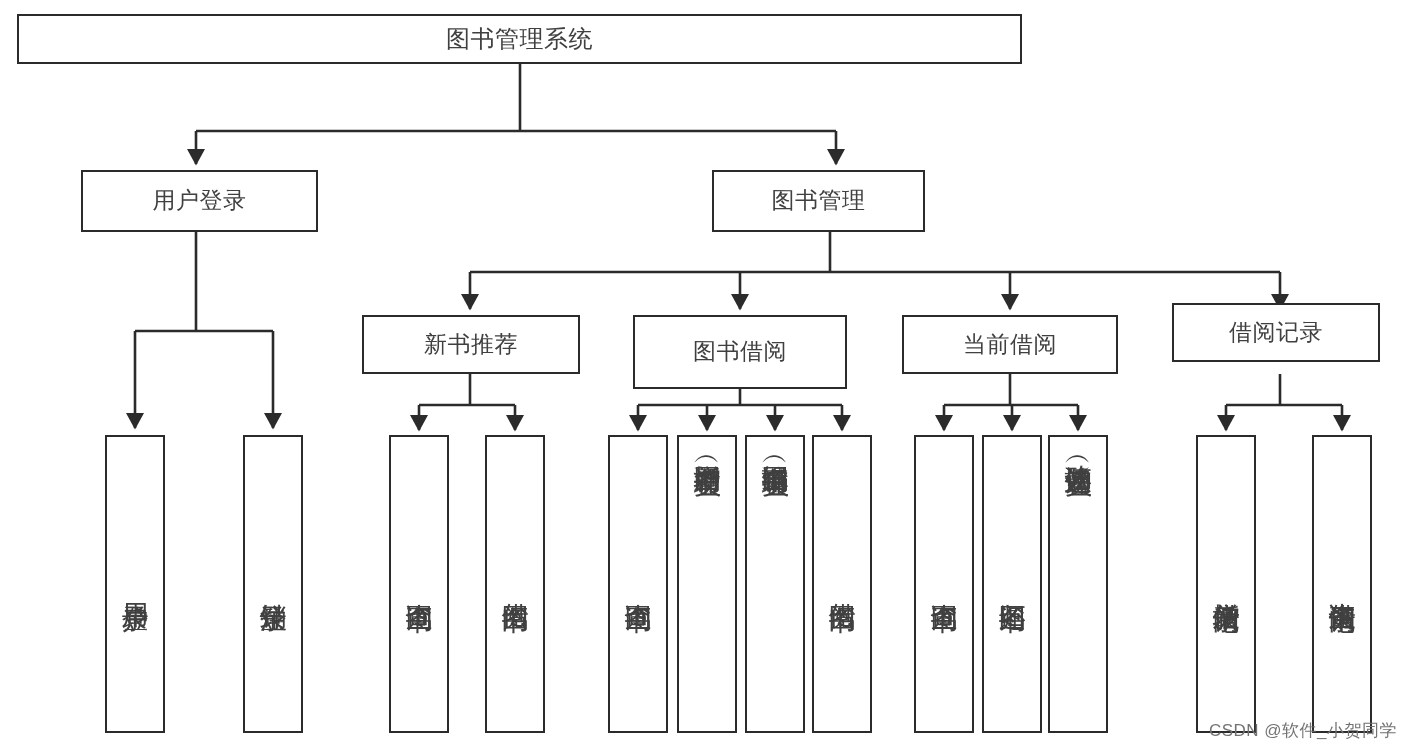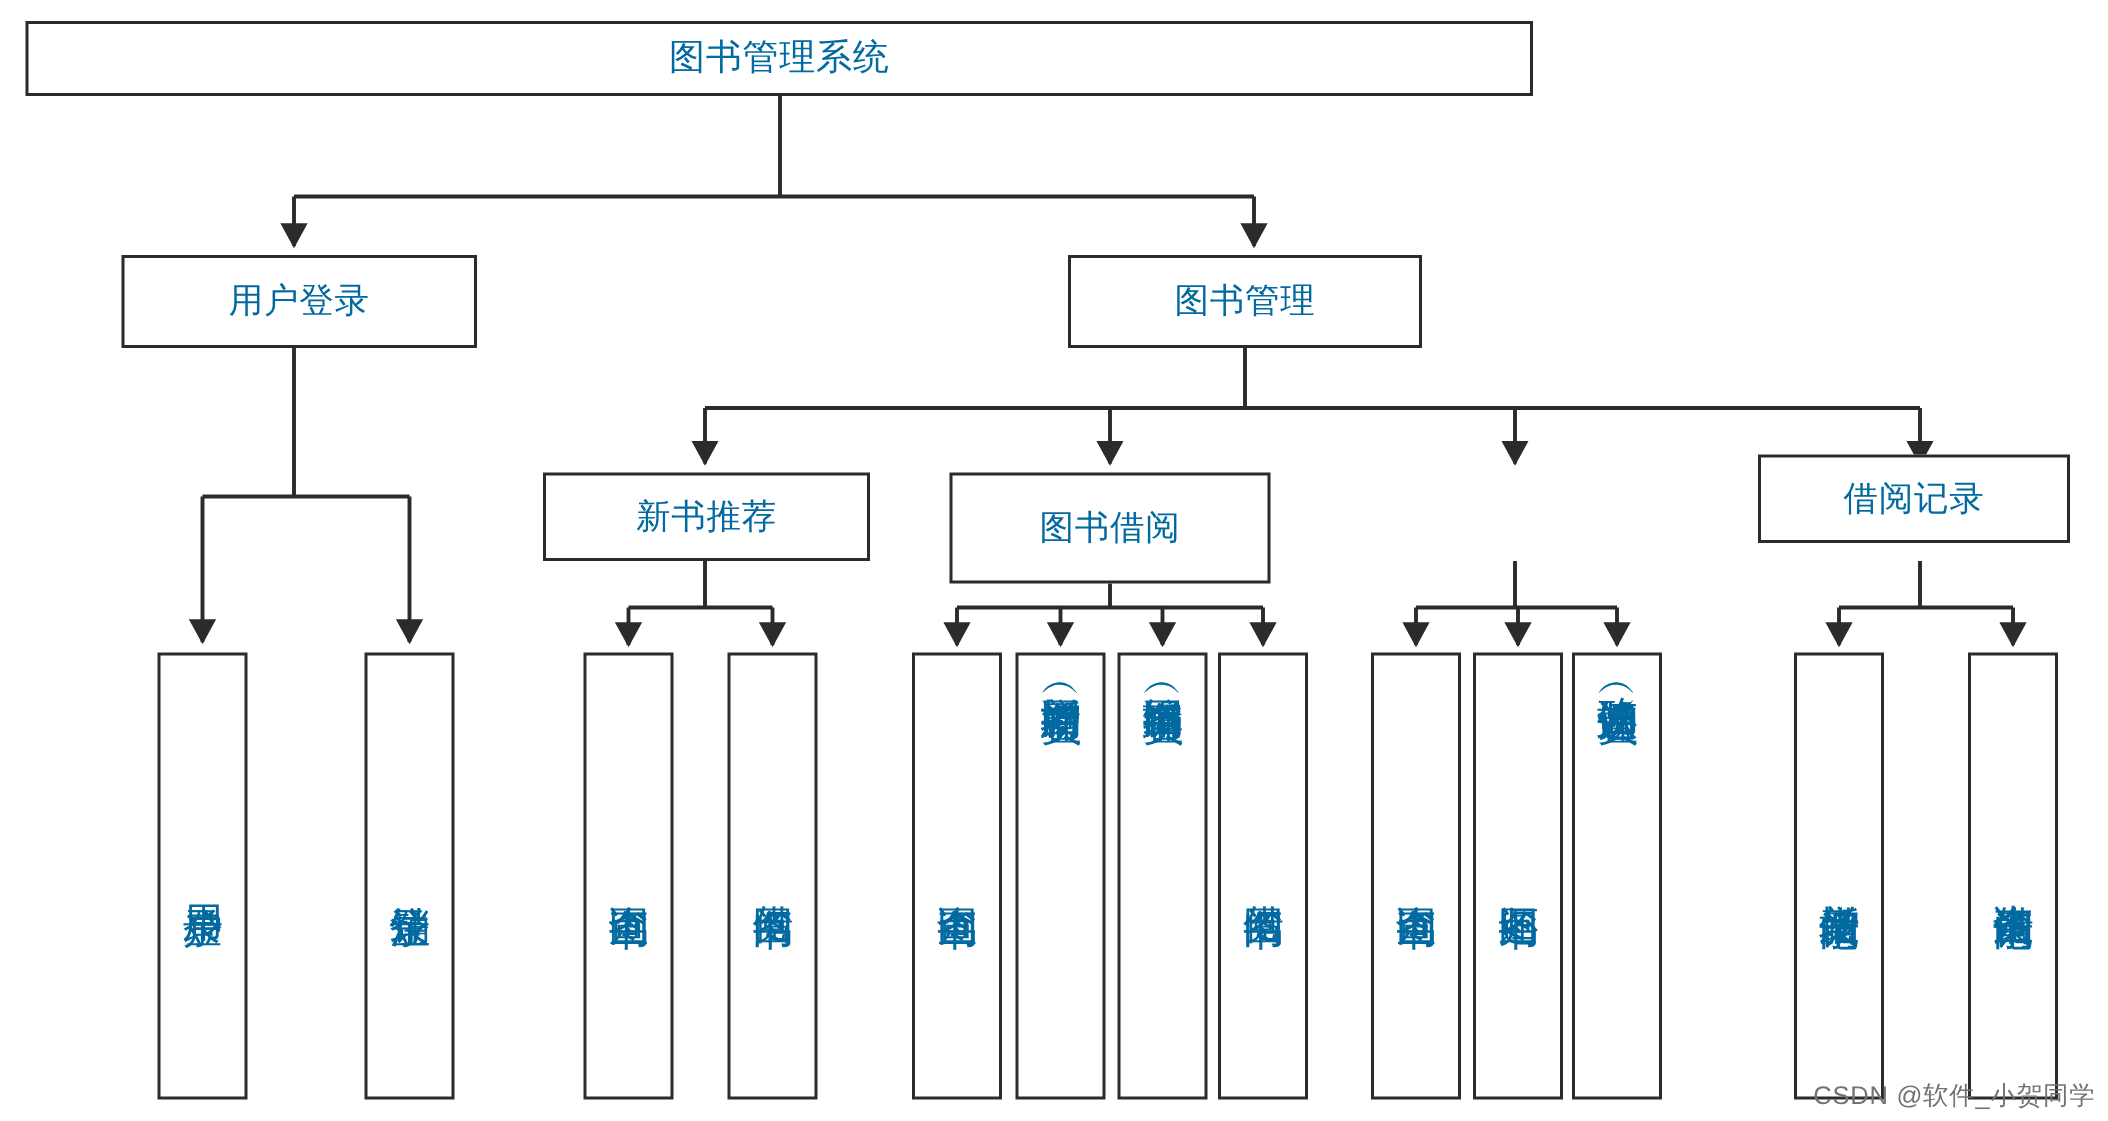--- a/index.html
+++ b/index.html
@@ -15,21 +15,21 @@
     width: 1405px;
     height: 747px;
     background: #ffffff;
     overflow: hidden;
   }
   .node {
     position: absolute;
     box-sizing: border-box;
     border: 2px solid #2b2b2b;
     background: #ffffff;
-    color: #0369a1;
+    color: #404040;
     display: flex;
     align-items: center;
     justify-content: center;
     overflow: hidden;
   }
   .node .label {
     display: block;
     white-space: nowrap;
     letter-spacing: 0.5px;
   }
@@ -132,32 +132,35 @@
   </svg>
 
   <div class="node horiz root" style="left:17px; top:14px; width:1005px; height:50px;">
     <span class="label">图书管理系统</span>
   </div>
 
   <div class="node horiz" style="left:81px; top:170px; width:237px; height:62px;">
     <span class="label">用户登录</span>
   </div>
 
-  <div class="node horiz" style="left:712px; top:170px; width:236px; height:62px;">
+  <div class="node horiz" style="left:712px; top:170px; width:213px; height:62px;">
     <span class="label">图书管理</span>
   </div>
 
   <div class="node horiz" style="left:362px; top:315px; width:218px; height:59px;align-items:center;">
     <span class="label">新书推荐</span>
   </div>
 
   <div class="node horiz" style="left:633px; top:315px; width:214px; height:74px;">
     <span class="label">图书借阅</span>
   </div>
 
+  <div class="node horiz" style="left:902px; top:315px; width:216px; height:59px;">
+    <span class="label">当前借阅</span>
+  </div>
 
   <div class="node horiz" style="left:1172px; top:303px; width:208px; height:59px;">
     <span class="label">借阅记录</span>
   </div>
 
   <div class="node vert centered" style="left:105px; top:435px; width:60px; height:298px;">
     <span class="label">用户登录</span>
   </div>
 
   <div class="node vert centered" style="left:243px; top:435px; width:60px; height:298px;">

